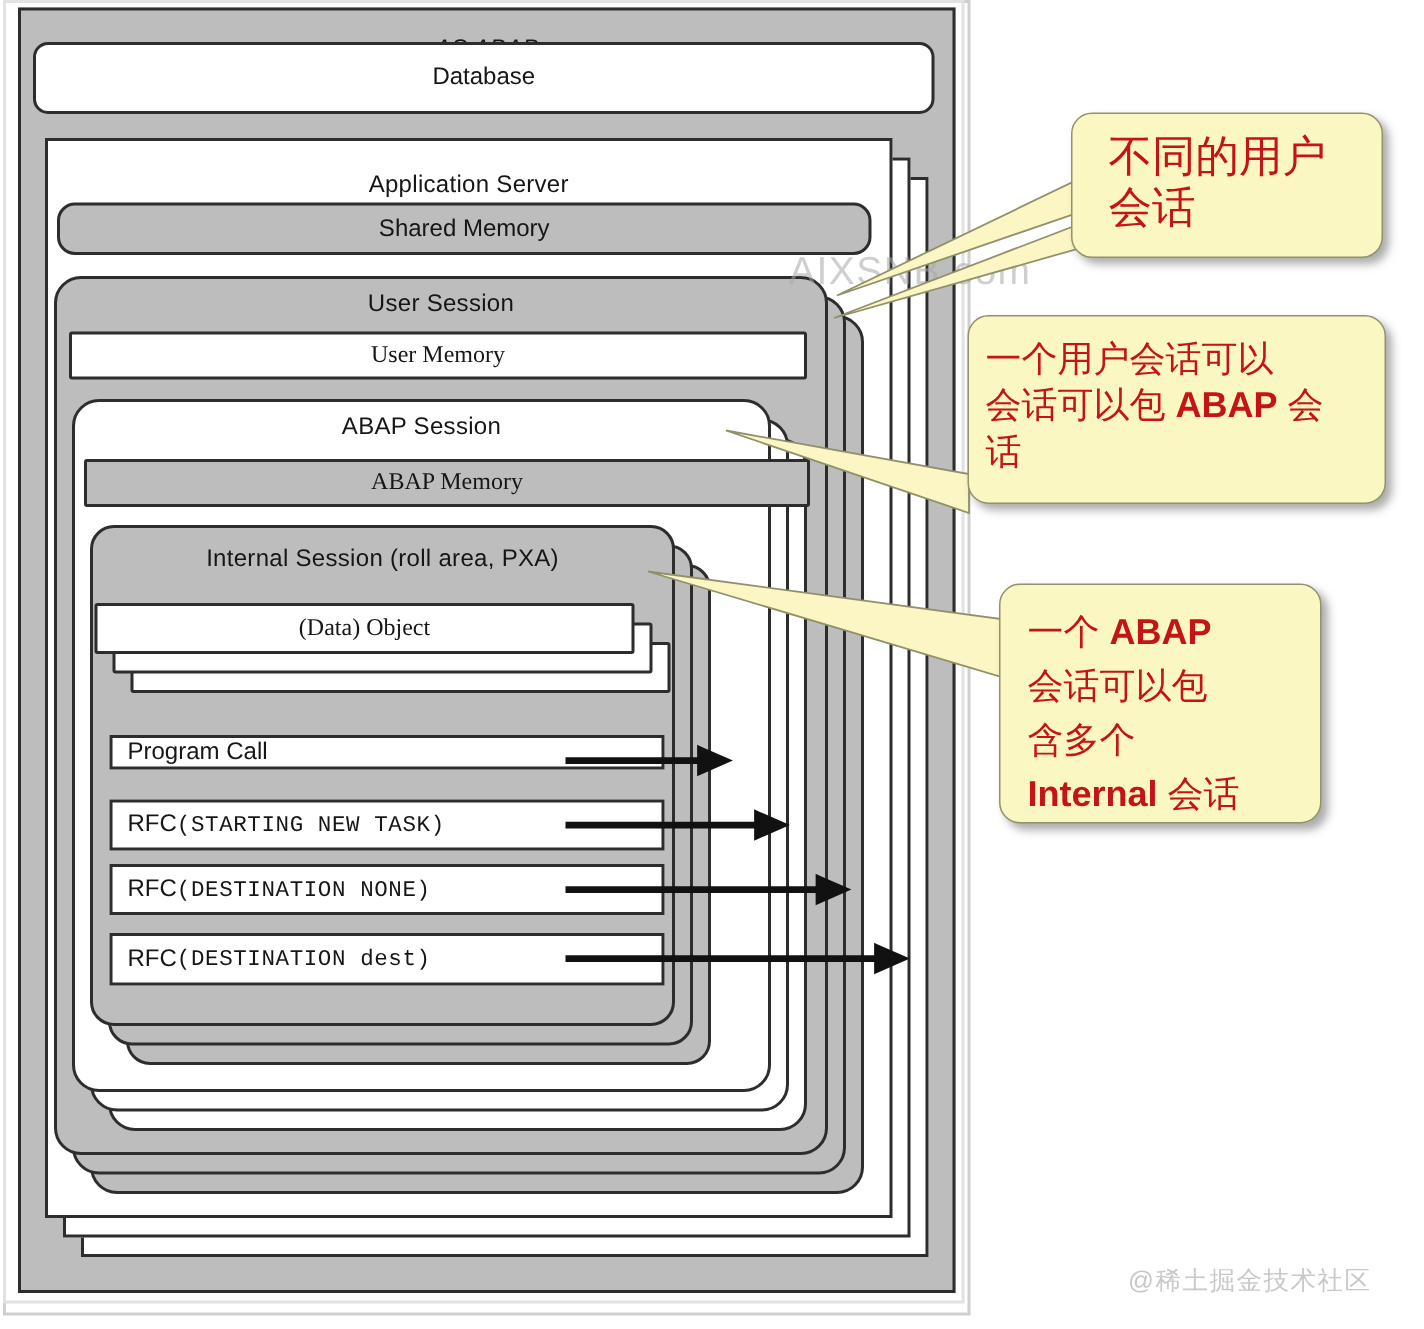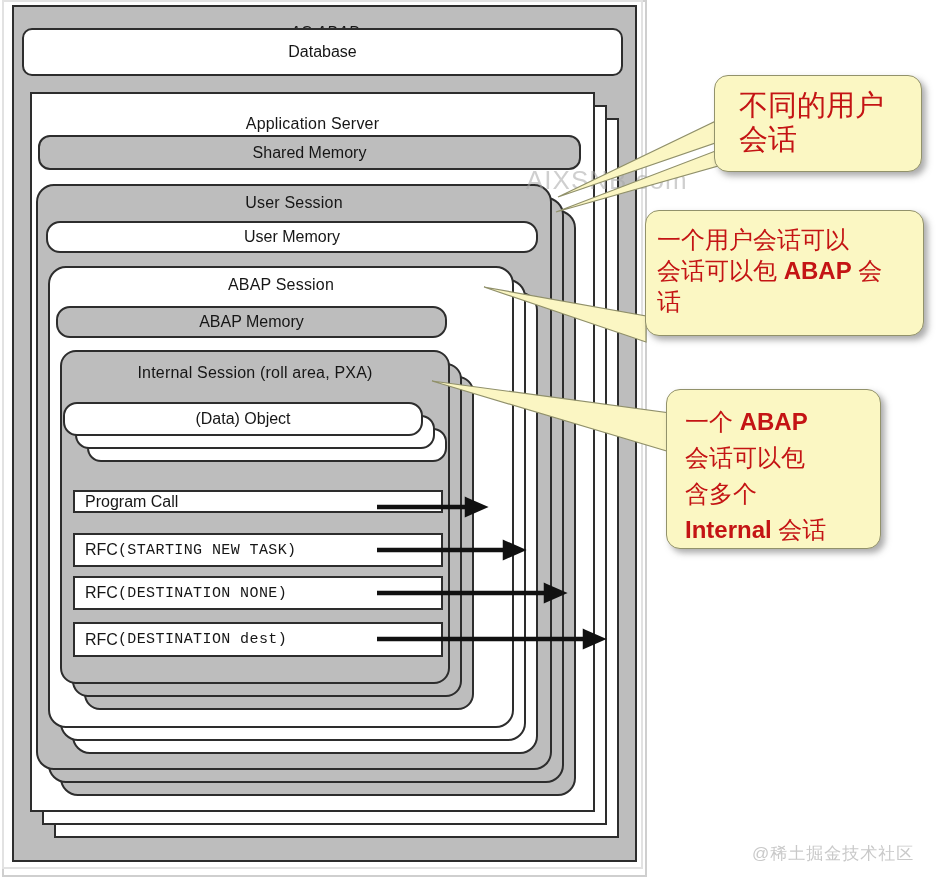--- a/index.html
+++ b/index.html
@@ -7,21 +7,21 @@
     position:relative;width:949px;height:886px;background:#ffffff;overflow:hidden;
     font-family:"Liberation Sans","DejaVu Sans",sans-serif;color:#161616;
   }
   .abs{position:absolute;box-sizing:border-box;}
   .frame{border:2px solid #cfcfcf;background:transparent;}
   .frame2{border:2px solid #e2e2e2;background:transparent;}
   .box{border:2px solid #2d2d2d;}
   .gray{background:#bdbdbd;}
   .white{background:#ffffff;}
   .r12{border-radius:12px;}
-  .r14{border-radius:14px;}
+  .r14{border-radius:2px;font-family:Liberation Serif, serif;}
   .r16{border-radius:16px;}
   .r18{border-radius:18px;}
   .title{display:block;width:100%;text-align:center;font-size:16px;letter-spacing:.2px;}
   .vcenter{display:flex;align-items:center;justify-content:center;font-size:16px;}
   .callrow{display:flex;align-items:center;padding-left:10px;font-size:16px;}
   .mono{font-family:"Liberation Mono","DejaVu Sans Mono",monospace;font-size:15px;letter-spacing:.4px;}
   .callout{
     background:#fbf7c3;border:1px solid #92926b;border-radius:14px;
     box-shadow:4px 4px 6px rgba(90,90,90,.5);
     color:#c41414;z-index:30;
@@ -69,21 +69,21 @@
   <div class="abs box white r14 vcenter" style="left:46px;top:221px;width:492px;height:32px;">
     <span>User Memory</span>
   </div>
 
   <div class="abs box white r18" style="left:72px;top:292px;width:466px;height:462px;"></div>
   <div class="abs box white r18" style="left:60px;top:279px;width:466px;height:462px;"></div>
   <div class="abs box white r18" style="left:48px;top:266px;width:466px;height:462px;">
     <span class="title" style="padding-top:8px;">ABAP Session</span>
   </div>
 
-  <div class="abs box gray r14 vcenter" style="left:56px;top:306px;width:391px;height:32px;">
+  <div class="abs box gray r14 vcenter" style="left:56px;top:306px;width:484px;height:32px;">
     <span>ABAP Memory</span>
   </div>
 
   <div class="abs box gray r16" style="left:84px;top:376px;width:390px;height:334px;"></div>
   <div class="abs box gray r16" style="left:72px;top:363px;width:390px;height:334px;"></div>
   <div class="abs box gray r16" style="left:60px;top:350px;width:390px;height:334px;">
     <span class="title" style="padding-top:12px;">Internal Session (roll area, PXA)</span>
   </div>
 
   <div class="abs box white r14" style="left:87px;top:428px;width:360px;height:34px;"></div>

